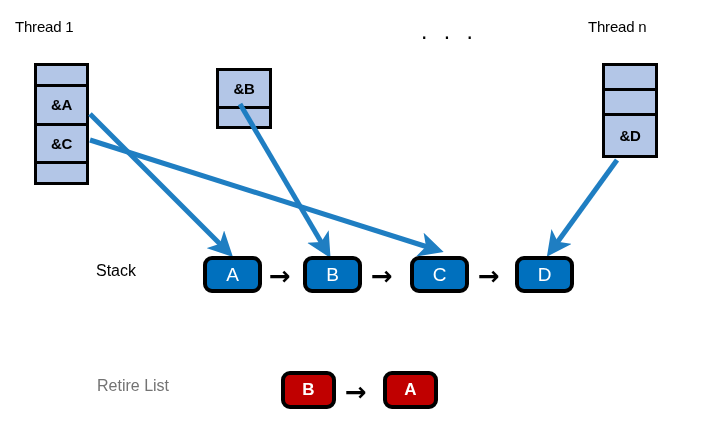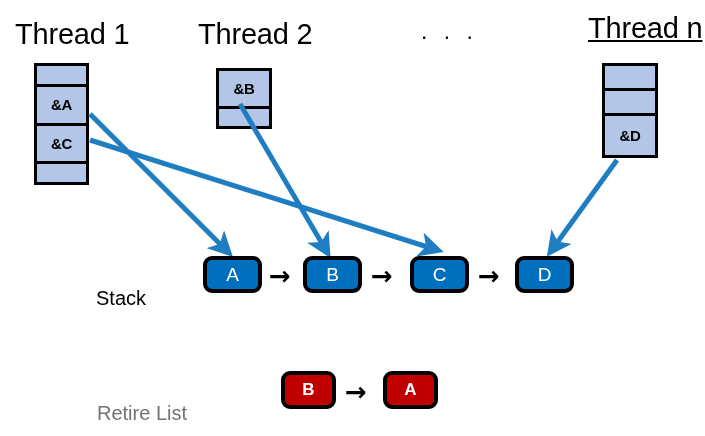--- a/index.html
+++ b/index.html
@@ -12,21 +12,21 @@
   }
   #canvas {
     position: relative;
     width: 705px;
     height: 436px;
     background: #ffffff;
     overflow: hidden;
   }
   .thread-label {
     position: absolute;
-    font-size: 29px;
+    font-size: 15px;
     color: #000000;
     white-space: nowrap;
     font-weight: 400;
     letter-spacing: -0.2px;
   }
   .ellipsis-label {
     position: absolute;
     font-size: 23px;
     color: #000000;
     letter-spacing: 5px;
@@ -73,47 +73,45 @@
   .next-arrow {
     position: absolute;
     color: #000000;
     font-size: 26px;
     line-height: 1;
     font-family: "DejaVu Sans", sans-serif;
     font-weight: bold;
   }
   .section-label {
     position: absolute;
-    font-size: 20px;
+    font-size: 16px;
     white-space: nowrap;
-    margin-top: 25px;
   }
   #stack-label { color: #000000; }
   #retire-label { color: #737373; }
   svg.pointer-layer {
     position: absolute;
     left: 0;
     top: 0;
     width: 705px;
     height: 436px;
     pointer-events: none;
   }
 </style>
 </head>
 <body>
 
 <div id="canvas">
 
   <div class="thread-label" style="left:15px; top:18px;">Thread 1</div>
 
-  <div class="thread-label" style="left:198px; top:18px;">Thread 2</div>
 
   <div class="ellipsis-label" style="left:421px; top:18px;">. . .</div>
 
-  <div class="thread-label" style="left:588px; top:12px;text-decoration:underline;">Thread n</div>
+  <div class="thread-label" style="left:588px; top:18px;">Thread n</div>
 
   <div class="thread-stack" style="left:34px; top:63px; width:55px; height:122px;">
     <div class="stack-cell"></div>
     <div class="stack-cell">&amp;A</div>
     <div class="stack-cell">&amp;C</div>
     <div class="stack-cell"></div>
   </div>
 
   <div class="thread-stack" style="left:216px; top:68px; width:56px; height:61px;">
     <div class="stack-cell">&amp;B</div>

